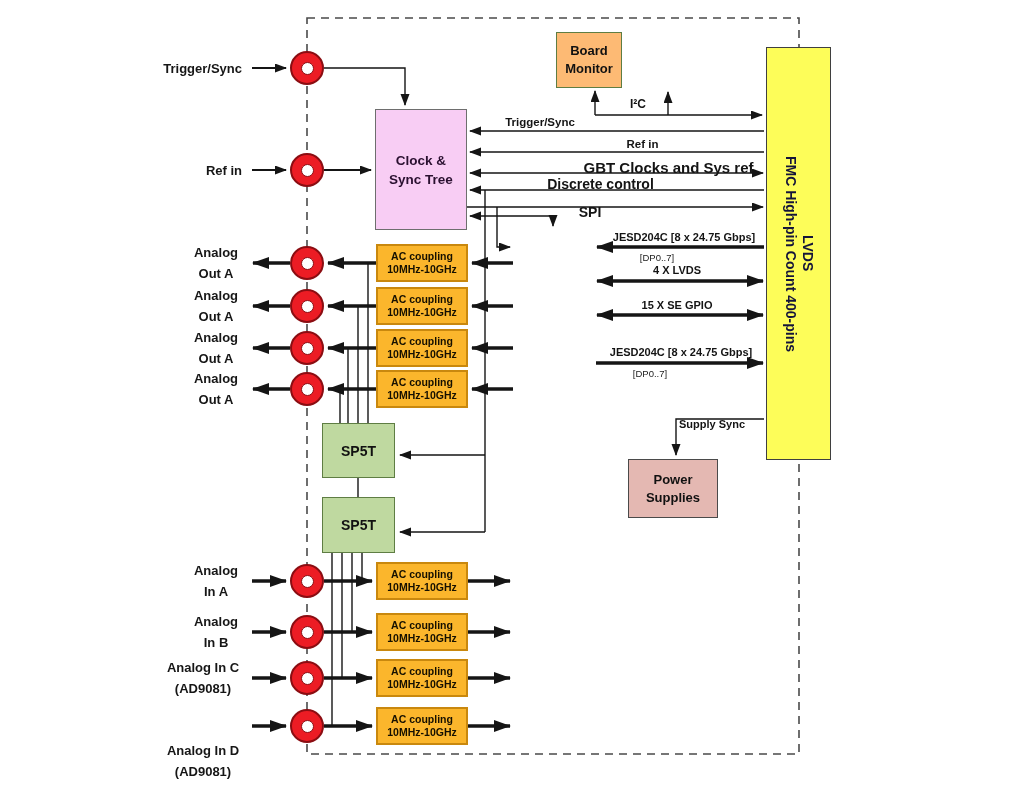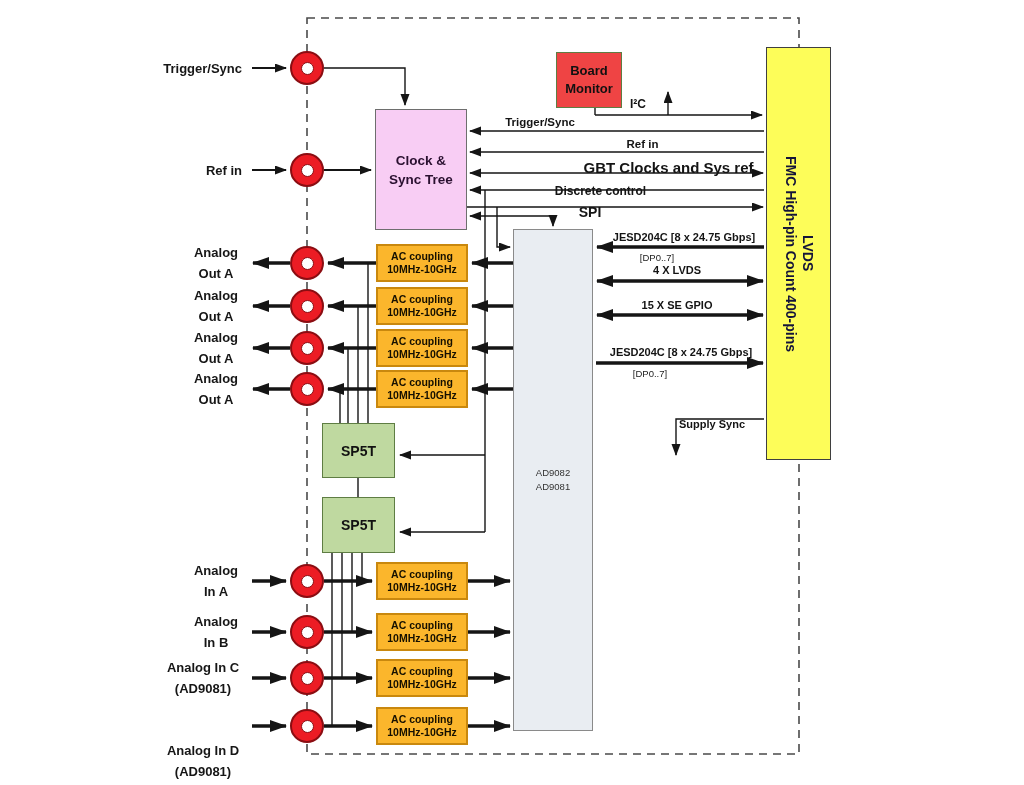--- a/index.html
+++ b/index.html
@@ -129,43 +129,43 @@
       <line class="bl" x1="596" y1="363" x2="763" y2="363" marker-end="url(#be)"></line>
       <polyline class="tl" points="764,419 676,419 676,455" marker-end="url(#ae)"></polyline>
     </g>
   </svg>
 
   <div class="box clock" style="background-color: rgb(248, 205, 244);">
     <div>Clock &amp;</div>
     <div>Sync Tree</div>
   </div>
 
-  <div class="box greenbox bm" style="background-color: #ef4444; margin-top: 20px;">
+  <div class="box greenbox bm" style="background-color: #fdba74;">
     <div>Board</div>
     <div>Monitor</div>
   </div>
 
 
   <div class="box fmc" style="background-color: rgb(253, 253, 89);">
     <div class="vtxt">FMC High-pin Count 400-pins</div>
     <div class="vtxt">LVDS</div>
   </div>
 
-  <div class="box chip" style="background-color: rgb(233, 237, 242);">
-    <div>AD9082</div>
-    <div>AD9081</div>
-  </div>
 
   <div class="box greenbox sp1" style="background-color: rgb(191, 217, 160);">
     <div>SP5T</div>
   </div>
   <div class="box greenbox sp2" style="background-color: rgb(191, 217, 160);">
     <div>SP5T</div>
   </div>
 
+  <div class="box power" style="background-color: rgb(228, 184, 178);">
+    <div>Power</div>
+    <div>Supplies</div>
+  </div>
 
   <div class="box ac" style="top: 244px; background-color: rgb(251, 182, 44);">
     <div>AC coupling</div>
     <div>10MHz-10GHz</div>
   </div>
   <div class="box ac" style="top: 287px; background-color: rgb(251, 182, 44);">
     <div>AC coupling</div>
     <div>10MHz-10GHz</div>
   </div>
   <div class="box ac" style="top: 329px; background-color: rgb(251, 182, 44);">
@@ -258,21 +258,21 @@
   </div>
   <div class="lbl ctr" style="left:147px;top:740px;width:112px;">
     <div>Analog In D</div>
     <div>(AD9081)</div>
   </div>
 
   <div class="bus i2c" style="left:606px;top:97px;width:40px;">I²C</div>
   <div class="bus" style="left:470px;top:116px;width:140px;font-size:11.5px;">Trigger/Sync</div>
   <div class="bus" style="left:595px;top:138px;width:95px;font-size:11.5px;">Ref in</div>
   <div class="bus" style="left:566px;top:159px;width:205px;font-size:15px;">GBT Clocks and Sys ref</div>
-  <div class="bus" style="left:528px;top:184px;width:145px;font-size:12px;">Discrete control</div>
+  <div class="bus" style="left:528px;top:176px;width:145px;font-size:14px;">Discrete control</div>
   <div class="bus" style="left:545px;top:204px;width:90px;font-size:14px;">SPI</div>
   <div class="bus" style="left:596px;top:231px;width:176px;">JESD204C [8 x 24.75 Gbps]</div>
   <div class="bus sm" style="left:622px;top:252px;width:70px;">[DP0..7]</div>
   <div class="bus" style="left:622px;top:264px;width:110px;">4 X LVDS</div>
   <div class="bus" style="left:616px;top:299px;width:122px;">15 X SE GPIO</div>
   <div class="bus" style="left:593px;top:346px;width:176px;">JESD204C [8 x 24.75 Gbps]</div>
   <div class="bus sm" style="left:615px;top:368px;width:70px;">[DP0..7]</div>
   <div class="bus" style="left:658px;top:418px;width:108px;">Supply Sync</div>
 
 </div>

